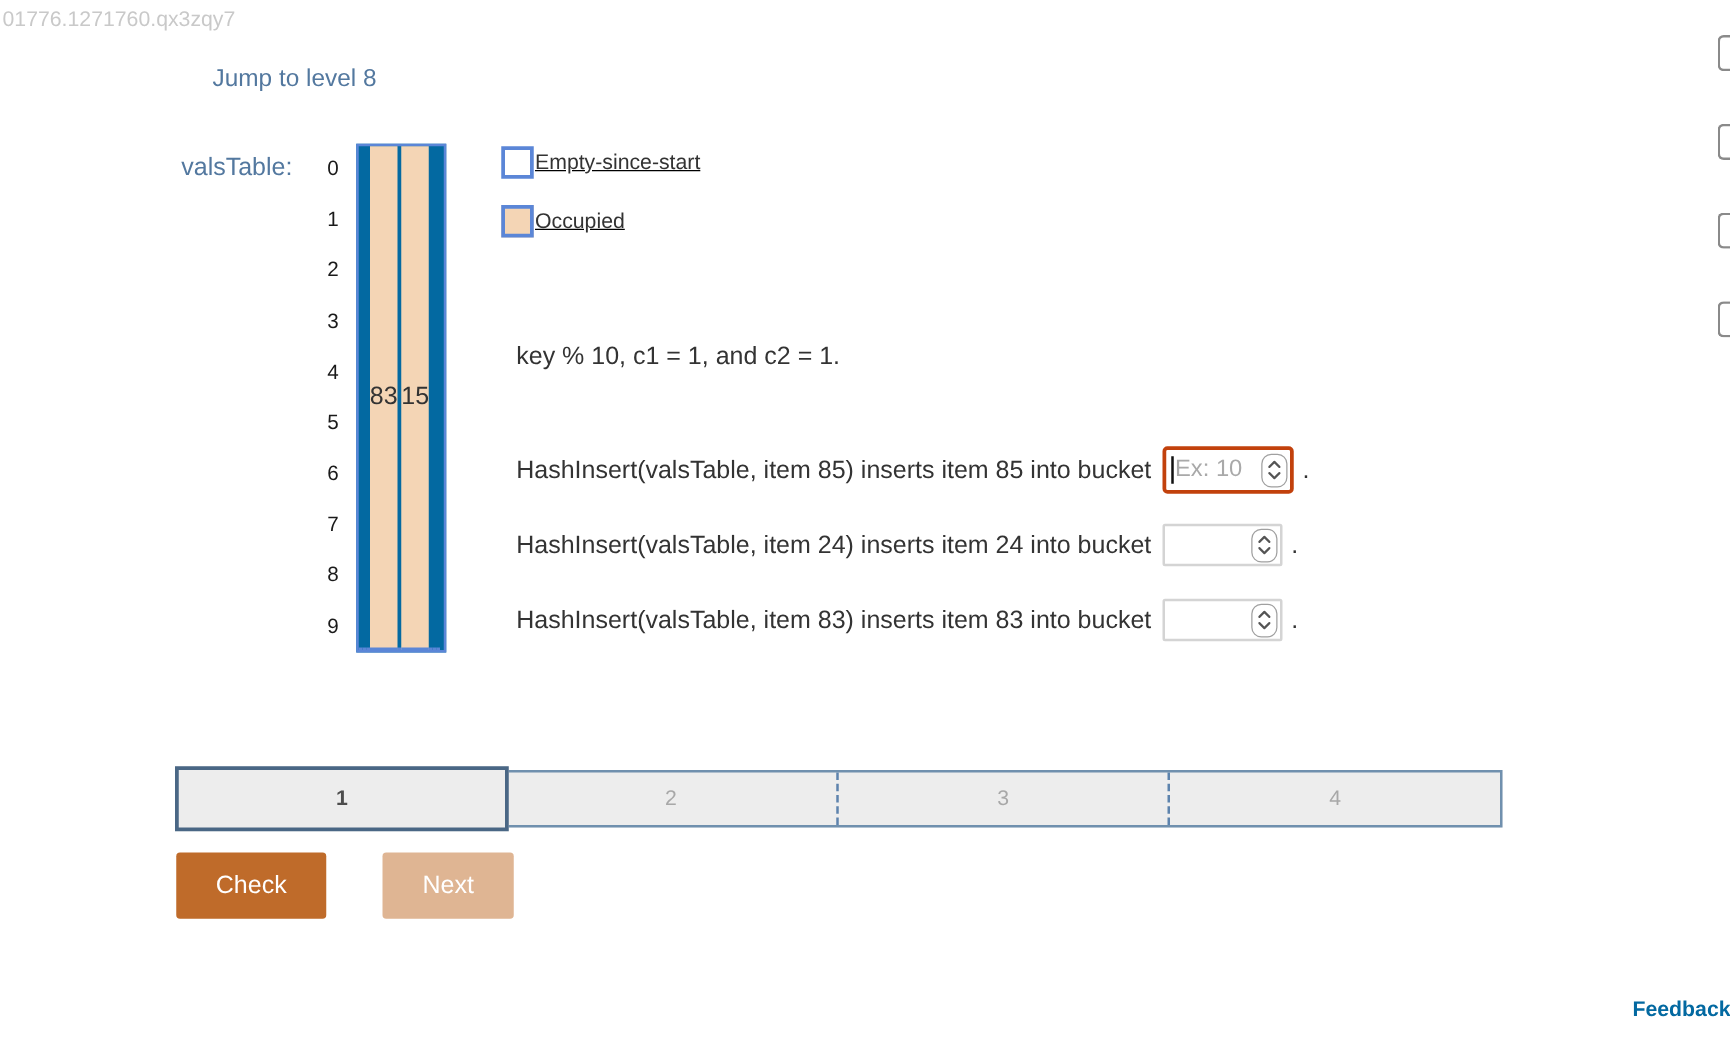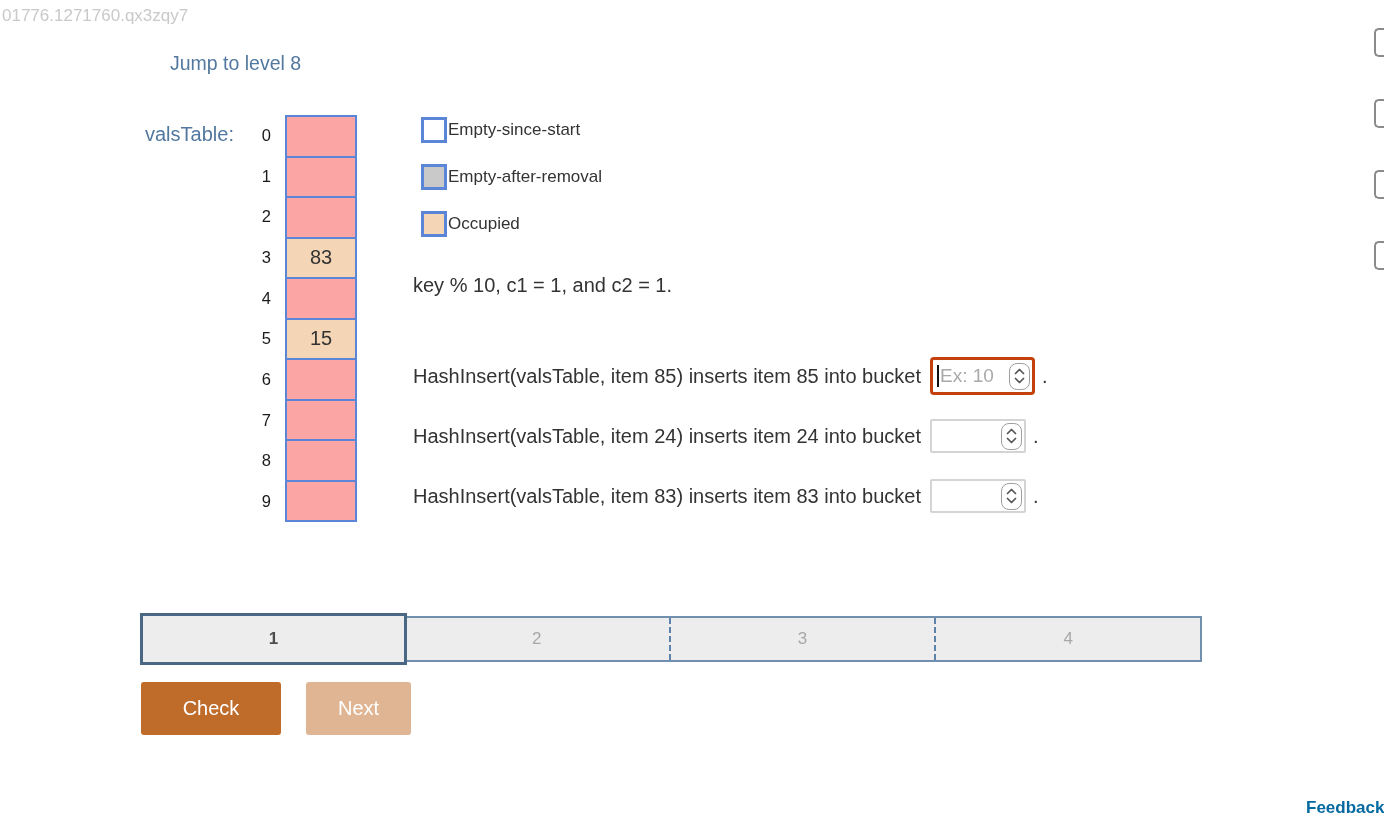--- a/index.html
+++ b/index.html
@@ -10,29 +10,29 @@
   .jump-link { position:absolute; left:170px; top:52px; font-size:19.5px; color:#53789f; text-decoration:none; cursor:pointer; }
 
   .table-label { position:absolute; left:145px; top:123px; font-size:20px; color:#53789f; }
 
   .bucket-indices { position:absolute; left:232px; top:115px; width:46px; height:407px;
                     display:flex; flex-direction:column; }
   .bucket-index { flex:1; display:flex; align-items:center; justify-content:flex-end;
                   padding-right:7px; font-size:16.5px; color:#1a1a1a; }
 
   .bucket-cells { position:absolute; left:285px; top:115px; width:72px; height:407px;
-                  display:flex; flex-direction:column; box-sizing:border-box;
-                  border:2px solid #5b86d7; background:#fca5a5; }
+                  display:flex; flex-direction:row; box-sizing:border-box;
+                  border:2px solid #5b86d7; background:#0369a1; }
   .bucket-cell { flex:1; box-sizing:border-box; border-bottom:2px solid #5b86d7;
                  display:flex; align-items:center; justify-content:center;
                  font-size:20px; color:#333; }
   .bucket-cell:last-child { border-bottom:none; }
   .bucket-cell.occupied { background:#f4d5b5; }
 
-  .legend { position:absolute; left:421px; top:117px; }
+  .legend { position:absolute; left:401px; top:117px;text-decoration:underline; }
   .legend-row { display:flex; align-items:center; height:26px; margin-bottom:21px; }
   .legend-box { width:26px; height:26px; box-sizing:border-box; border:3px solid #5b86d7; flex:none; }
   .legend-label { font-size:17px; color:#333; margin-left:1px; }
 
   .problem-text { position:absolute; left:413px; top:270px; font-size:20px; color:#333; line-height:31px; }
 
   .questions { position:absolute; left:413px; top:356px; }
   .question-row { display:flex; align-items:center; height:40px; margin-bottom:20px;
                   font-size:20px; color:#333; white-space:nowrap; }
   .q-prompt { margin-right:9px; }
@@ -59,21 +59,21 @@
   .progress-seg { flex:1; display:flex; align-items:center; justify-content:center;
                   font-size:17px; color:#a8a8a8; border-left:2px dashed #5d83ad; cursor:pointer; }
   .progress-spacer + .progress-seg { border-left:none; }
   .progress-seg-active { position:absolute; left:-2px; top:-5px; width:267px; height:52px;
                          box-sizing:border-box; border:3px solid #4a6785; background:#ededed;
                          display:flex; align-items:center; justify-content:center;
                          font-size:17px; font-weight:bold; color:#4d4d4d; }
 
   .btn { position:absolute; top:682px; height:53px; border:none; border-radius:3px;
          color:#fff; font-size:20px; font-family:inherit; cursor:pointer; }
-  .btn-check { left:141px; width:140px; background:#bf6b2a; }
+  .btn-check { left:141px; width:120px; background:#bf6b2a; }
   .btn-next  { left:306px; width:105px; background:#dfb593; cursor:default; }
 
   .feedback { position:absolute; left:1306px; top:798px; font-size:17px; font-weight:bold;
               color:#0369a1; text-decoration:none; white-space:nowrap; }
 
   .edge-rail { position:absolute; left:1374px; top:28px; display:flex; flex-direction:column; gap:42px; }
   .edge-box { width:18px; height:29px; box-sizing:border-box; border:2px solid #8a8a8a;
               border-right:none; border-radius:5px 0 0 5px; background:#fff; cursor:pointer; }
 </style>
 </head>
@@ -105,24 +105,20 @@
     <div class="bucket-cell empty-since-start"></div>
     <div class="bucket-cell empty-since-start"></div>
     <div class="bucket-cell empty-since-start"></div>
     <div class="bucket-cell empty-since-start"></div>
   </div>
 
 <div class="legend" id="legend">
     <div class="legend-row">
       <span class="legend-box" style="background: rgb(255, 255, 255);"></span>
       <span class="legend-label">Empty-since-start</span>
-    </div>
-    <div class="legend-row">
-      <span class="legend-box" style="background: rgb(201, 201, 201);"></span>
-      <span class="legend-label">Empty-after-removal</span>
     </div>
     <div class="legend-row">
       <span class="legend-box" style="background: rgb(244, 213, 181);"></span>
       <span class="legend-label">Occupied</span>
     </div>
   </div>
 
 <div class="problem-text">
   <div>key % 10, c1 = 1, and c2 = 1.</div>
 </div>

